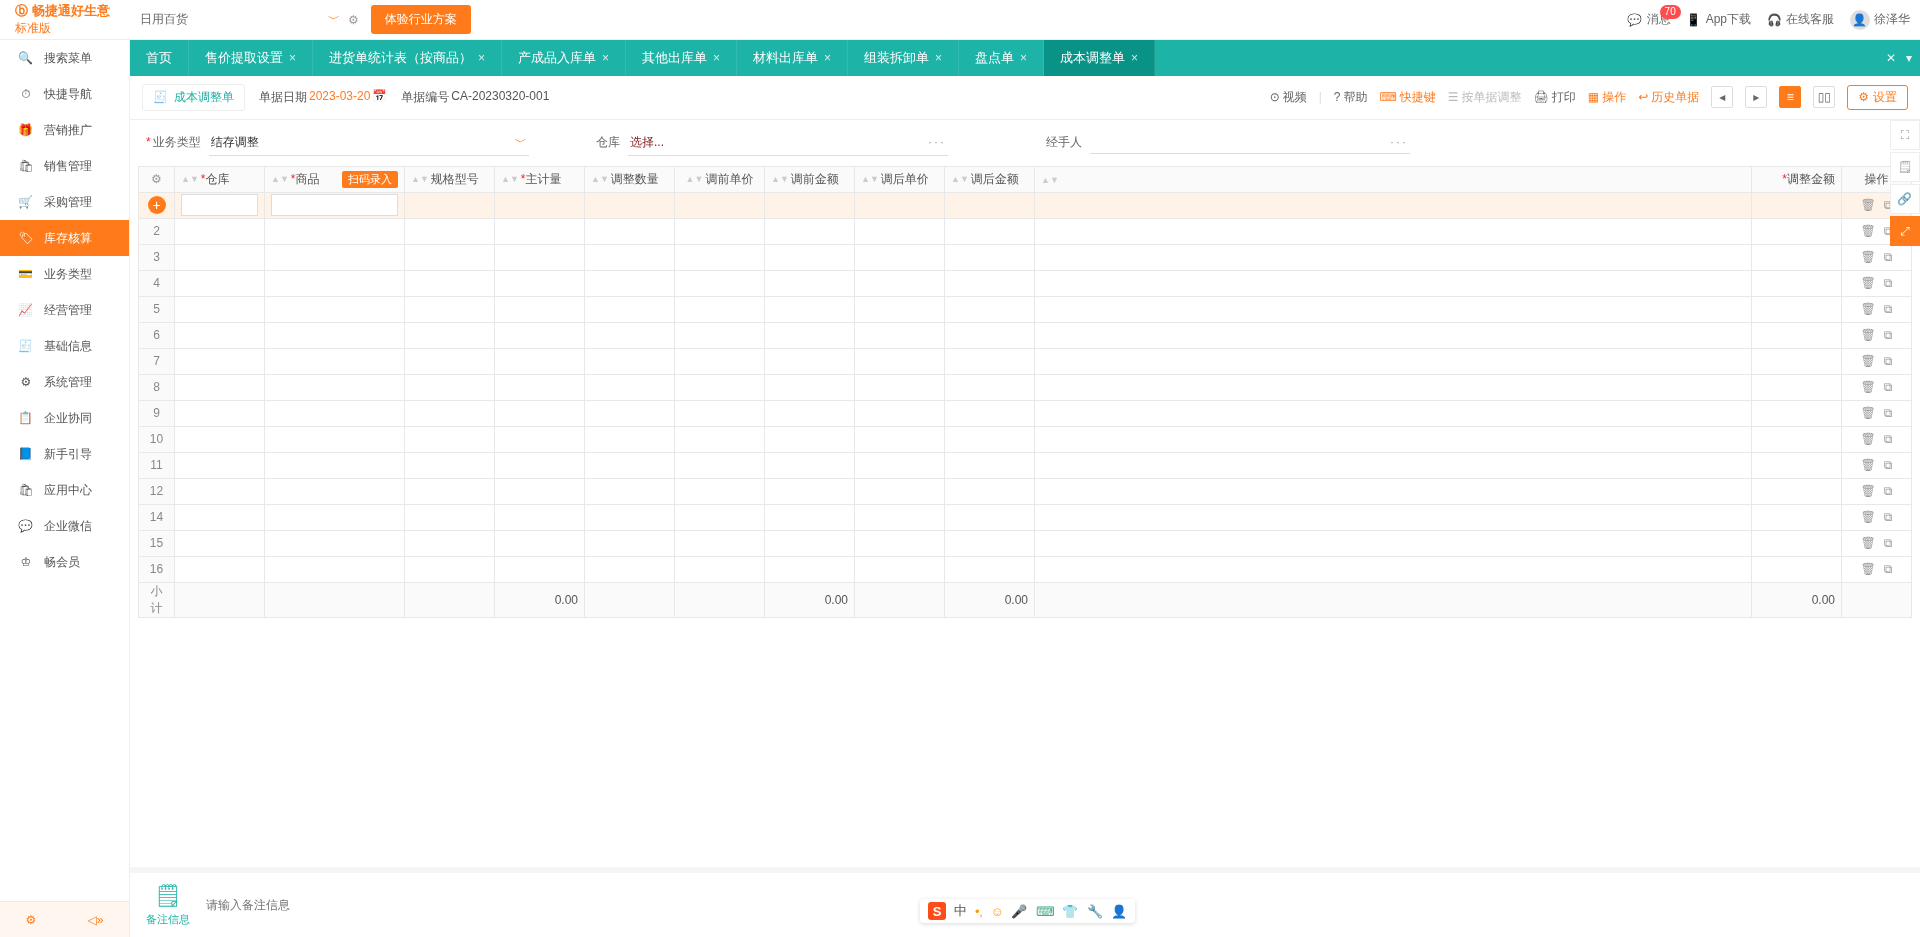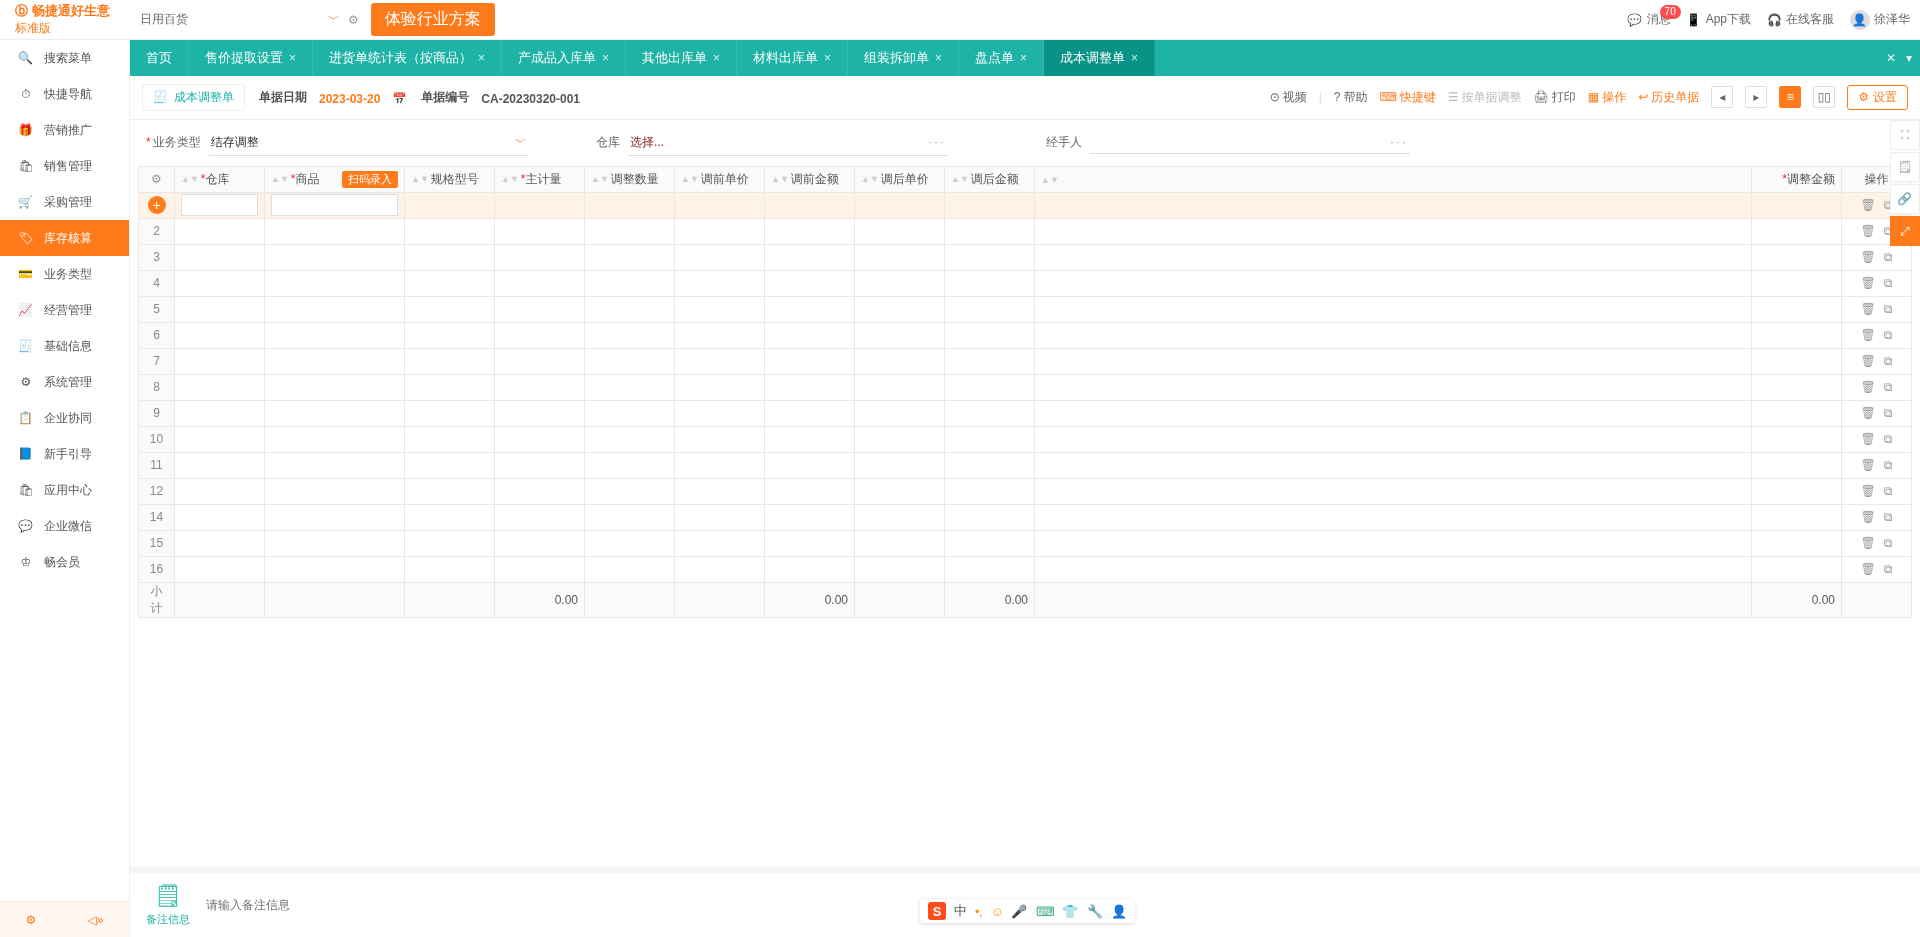--- a/index.html
+++ b/index.html
@@ -6,21 +6,21 @@
 body { background: #f5f5f5; font-size: 12px; color: #333; overflow: hidden; }
 
 
 .topbar { height: 40px; background: #fff; display: flex; align-items: center; padding: 0 10px; border-bottom: 1px solid #eee; }
 .logo-area { width: 120px; display: flex; flex-direction: column; align-items: flex-start; padding-left: 5px; }
 .logo-text { color: #ff7a1a; font-size: 13px; font-weight: bold; display:flex; align-items:center; gap:4px;}
 .logo-sub { color: #ff7a1a; font-size: 12px; }
 .shop-select { flex: 0 0 200px; height: 28px; border: none; display:flex; align-items:center; gap:16px; color:#666; cursor:pointer; margin-left:10px;}
 .shop-select .chev { color:#ff7a1a; font-size:12px;}
 .topbar-gear { color:#999; margin-left:8px; cursor:pointer; }
-.try-btn { background: #ff7a1a; color: #fff; border: none; padding: 6px 14px; border-radius: 3px; margin-left: 12px; cursor:pointer; font-size:16px;}
+.try-btn { background: #ff7a1a; color: #fff; border: none; padding: 6px 14px; border-radius: 3px; margin-left: 12px; cursor:pointer; font-size:12px;}
 .topbar-right { margin-left: auto; display: flex; align-items: center; gap: 16px; color: #666; }
 .topbar-right .item { display:flex; align-items:center; gap:4px; cursor:pointer; position:relative;}
 .badge { position:absolute; top:-6px; right:-10px; background:#ff4d4f; color:#fff; border-radius:8px; padding:0 5px; font-size:10px; line-height:14px;}
 .avatar { width:20px; height:20px; border-radius:50%; background:#ddd; display:inline-flex; align-items:center; justify-content:center; color:#999;}
 
 
 .layout { display: flex; height: calc(100vh - 40px); }
 .sidebar { width: 130px; background: #fff; border-right: 1px solid #eee; display:flex; flex-direction:column; }
 .side-items { flex:1; overflow:auto;}
 .side-item { height: 36px; display: flex; align-items: center; padding-left: 18px; gap: 10px; cursor: pointer; color: #555; }
@@ -36,21 +36,21 @@
 .tab { padding: 0 16px; height: 100%; display: flex; align-items: center; gap: 6px; cursor: pointer; font-size: 13px; border-right:1px solid rgba(255,255,255,0.1);}
 .tab .close { font-size: 12px; opacity: 0.8; }
 .tab.active { background: #089386; }
 .tabbar-right { margin-left:auto; display:flex; align-items:center; gap:10px; padding-right:8px; }
 .tabbar-right span { cursor:pointer; opacity:0.9;}
 
 
 .form-area { background:#fff; margin: 0 0 6px 0; display:flex; flex-direction:column; height: calc(100vh - 40px - 36px - 64px); }
 .form-top { display:flex; align-items:center; height:44px; padding:0 12px; border-bottom:1px solid #eee; gap:14px; }
 .form-top .title-box { display:flex; align-items:center; gap:6px; color:#1db3a6; font-weight:500; border: 1px solid #eee; padding:4px 10px; border-radius:3px;}
-.form-top .meta { color:#555; display:flex; align-items:flex-end; gap:12px;font-weight:bold;}
+.form-top .meta { color:#555; display:flex; align-items:flex-start; gap:2px;}
 .form-top .date-val { color:#ff7a1a; }
 .form-top-right { margin-left:auto; display:flex; align-items:center; gap:12px; color:#666; }
 .form-top-right .link { cursor:pointer; display:flex; align-items:center; gap:3px;}
 .form-top-right .sq { width:22px; height:22px; border:1px solid #ddd; display:flex; align-items:center; justify-content:center; cursor:pointer; border-radius:2px;}
 .form-top-right .sq.active { background:#ff7a1a; color:#fff; border-color:#ff7a1a;}
 .setting-btn { border:1px solid #ff7a1a; color:#ff7a1a; padding:3px 10px; border-radius:3px; cursor:pointer; display:flex; align-items:center; gap:4px;}
 
 .form-fields { display:flex; align-items:center; padding:10px 16px; gap:30px; }
 .field { display:flex; align-items:center; gap:8px; }
 .field label { color:#666; }
@@ -343,21 +343,21 @@
       <div class="table-wrap">
         <table>
           <thead>
             <tr>
               <th class="th-gear">⚙</th>
               <th style="width:90px;"><span class="sort">▲▼</span><span class="req">*</span><span>仓库</span></th>
               <th style="width:140px;"><span class="sort">▲▼</span><span class="req">*</span><span>商品</span><span class="scan-btn">扫码录入</span></th>
               <th style="width:90px;"><span class="sort">▲▼</span><span>规格型号</span></th>
               <th style="width:90px;"><span class="sort">▲▼</span><span class="req">*</span><span>主计量</span></th>
               <th style="width:90px;"><span class="sort">▲▼</span><span>调整数量</span></th>
-              <th style="width:90px;"><span class="sort">▲▼</span><span>调前单价</span></th>
+              <th style="width:90px;text-align:center;"><span class="sort">▲▼</span><span>调前单价</span></th>
               <th style="width:90px;"><span class="sort">▲▼</span><span>调前金额</span></th>
               <th style="width:90px;"><span class="sort">▲▼</span><span>调后单价</span></th>
               <th style="width:90px;"><span class="sort">▲▼</span><span>调后金额</span></th>
               <th><span class="sort">▲▼</span></th>
               <th style="width:90px; text-align:right;"><span class="req">*</span><span>调整金额</span></th>
               <th class="op-cell"><span>操作</span></th>
             </tr>
           </thead>
           <tbody id="tbody">
               <tr class="active">

